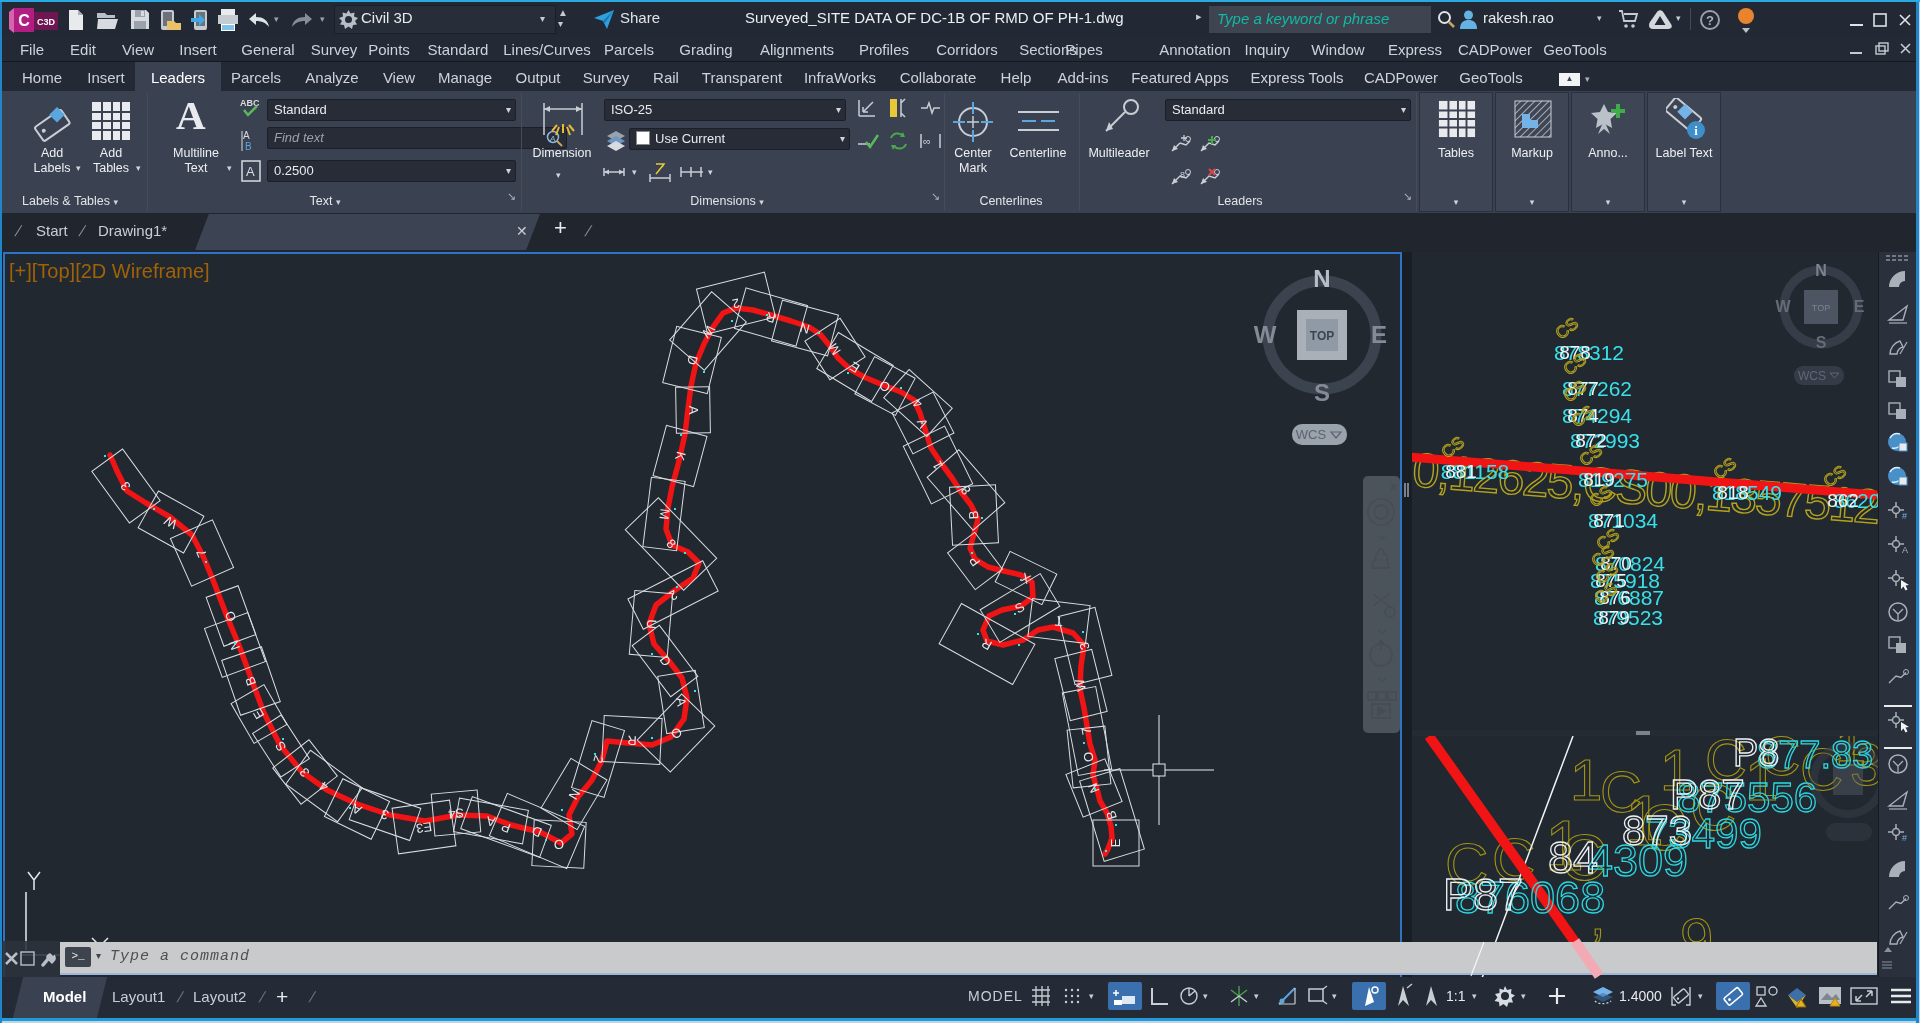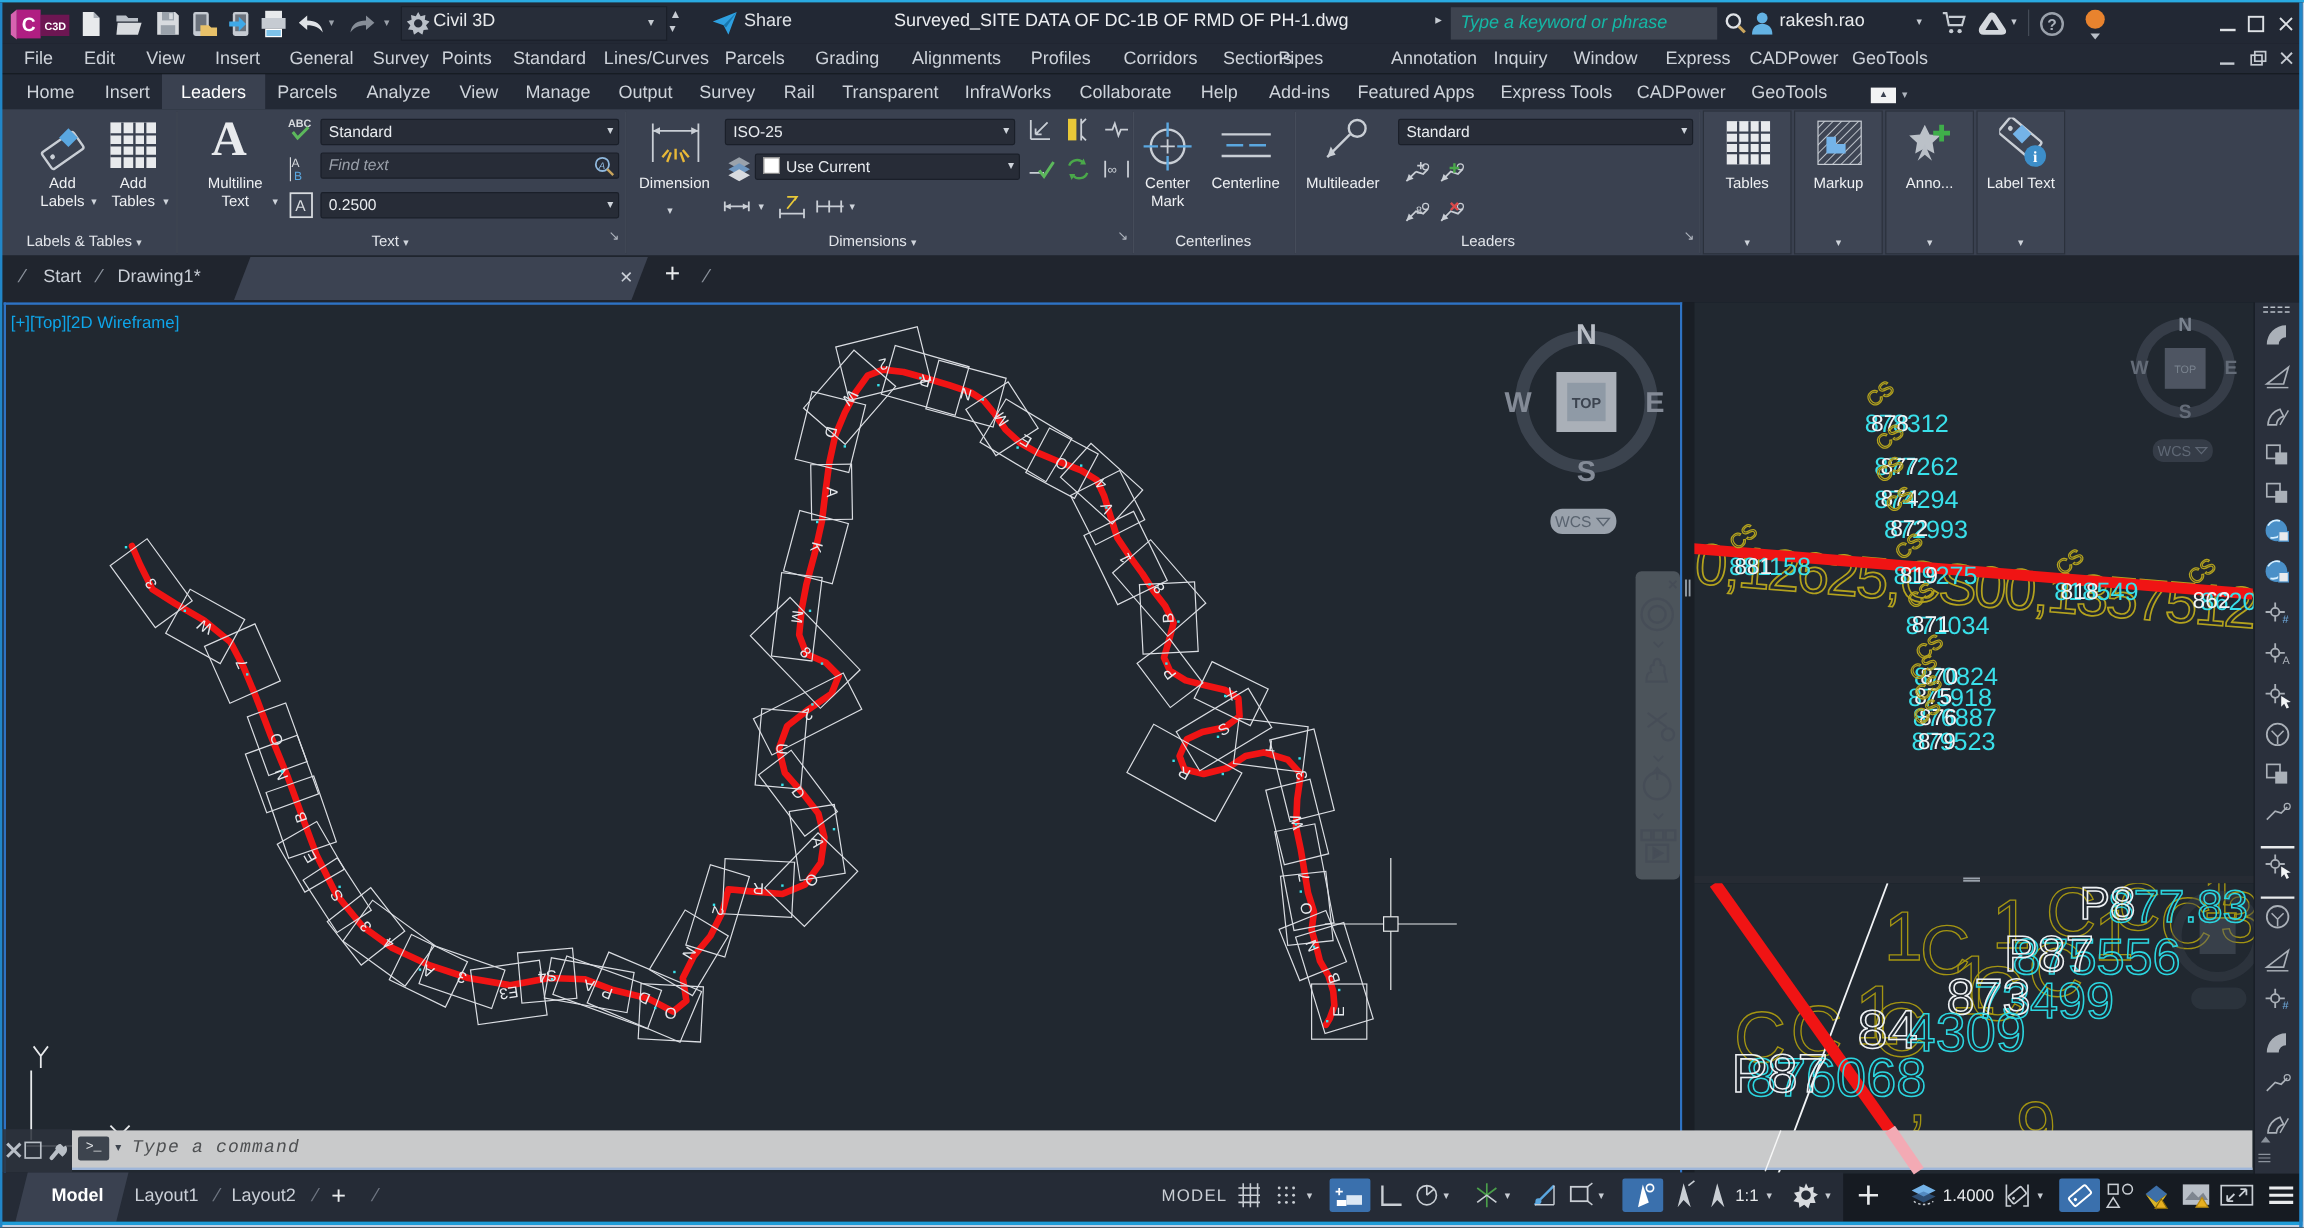--- a/index.html
+++ b/index.html
@@ -34,21 +34,21 @@
 #vp2{position:absolute;left:1412px;top:252px;width:466px;height:478px;background:#212830}
 #vp3{position:absolute;left:1412px;top:736px;width:466px;height:242px;background:#212830}
 #vdiv{position:absolute;left:1402px;top:252px;width:10px;height:726px;background:#191e25}
 #hdiv{position:absolute;left:1412px;top:730px;width:466px;height:6px;background:#262b33}
 
 #cmdL{position:absolute;left:0;top:941px;width:60px;height:36px;background:rgba(44,50,60,.88)}
 #cmdbar{position:absolute;left:60px;top:942px;width:1817px;height:33px;background:#c9cacb;border-bottom:2px solid #9fb6d9}
 #cmdbar .ti{position:absolute;left:5px;top:5px;width:26px;height:20px;background:#3d444e;border-radius:2px;color:#e8eaec;font-size:11px;line-height:19px;text-align:center;font-family:"Liberation Mono",monospace}
 #cmdtext{position:absolute;left:50px;top:6px;font-style:italic;color:#4e5052;font-size:15px;font-family:"Liberation Mono",monospace;letter-spacing:1px}
 
-#botbar{position:absolute;left:0;top:977px;width:1536px;height:41px;background:#252b36}
+#botbar{position:absolute;left:0;top:977px;width:1920px;height:41px;background:#252b36}
 #botbar:after{content:"";position:absolute;left:0;bottom:-5px;width:1920px;height:5px;background:linear-gradient(#1e9cd8,#1e9cd8 60%,#c3d2e6 60%)}
 .ltab{position:absolute;top:0;height:41px;color:#c9ced6;font-size:15px;line-height:40px}
 .scar{position:absolute;top:14px;font-size:9px;color:#c9ced4}
 </style></head><body>
 <div id="app">
 
 <div id="titlebar">
  <svg class="abs" style="left:8px;top:5px" width="26" height="27" viewBox="0 0 26 27">
   <path d="M1 5 L6 1 L6 26 L1 22 Z" fill="#d763b0"></path>
   <rect x="6" y="1" width="20" height="24" fill="#b01e82"></rect>
@@ -240,21 +240,21 @@
  <svg class="abs" style="left:240px;top:6px" width="22" height="22">
         <text x="0" y="9" font-size="9" font-weight="bold" fill="#d8dbdf" font-family="Liberation Sans">ABC</text>
         <path d="M4 13 l4 5 l9 -9" fill="none" stroke="#5cb85c" stroke-width="2.5"></path>
       </svg>
  <div class="dd" style="left:267px;top:8px;width:249px">Standard<span class="car">▾</span></div>
  <svg class="abs" style="left:241px;top:38px" width="20" height="24">
         <text x="2" y="10" font-size="10" fill="#d8dbdf" font-family="Liberation Sans">A</text>
         <text x="4" y="21" font-size="10" fill="#5aa7e0" font-family="Liberation Sans">B</text>
         <line x1="1" y1="2" x2="1" y2="22" stroke="#d8dbdf"></line>
       </svg>
- <div class="dd" style="left:267px;top:36px;width:249px;font-style:italic;color:#9aa0aa">Find text
+ <div class="dd" style="left:267px;top:36px;width:300px;font-style:italic;color:#9aa0aa">Find text
    <svg class="abs" style="right:3px;top:2px" width="17" height="17">
           <circle cx="7" cy="7" r="5.5" fill="none" stroke="#8fb8dd" stroke-width="1.5"></circle>
           <text x="4" y="11" font-size="8" fill="#8fb8dd">A</text>
           <line x1="11" y1="11" x2="16" y2="16" stroke="#c9a45c" stroke-width="2"></line>
         </svg>
  </div>
  <svg class="abs" style="left:241px;top:69px" width="20" height="22">
         <rect x="1" y="1" width="18" height="20" fill="none" stroke="#d8dbdf" stroke-width="1.5"></rect>
         <text x="5" y="16" font-size="13" fill="#d8dbdf" font-family="Liberation Sans">A</text>
       </svg>
@@ -742,21 +742,21 @@
 
 <g stroke="#e8eaec" stroke-width="1.5" fill="none">
  <path d="M28 872 l6 8 6 -8 M34 880 l0 10"></path>
  <line x1="26" y1="892" x2="26" y2="950"></line>
  <line x1="22" y1="955" x2="88" y2="955"></line>
  <path d="M92 938 l16 16 M108 938 l-16 16"></path>
 </g>
 <text x="30" y="886" font-size="15" fill="#e8eaec" font-family="Liberation Sans"></text>
  </g>
 </svg>
-<span class="abs" style="left:9px;top:260px;color:#0ea5e9;font-size:14px">[+][Top][2D Wireframe]</span>
+<span class="abs" style="left:9px;top:260px;color:#a16207;font-size:20px">[+][Top][2D Wireframe]</span>
 
 <div id="vdiv"></div>
     <div id="hdiv"></div>
 <div id="vp2"></div>
     <div id="vp3"></div>
 <svg class="abs" style="left:0;top:0" width="1920" height="1023" viewBox="0 0 1920 1023">
  <defs>
         <clipPath id="cvp2">
           <rect x="1412" y="252" width="466" height="478"></rect>
         </clipPath>

